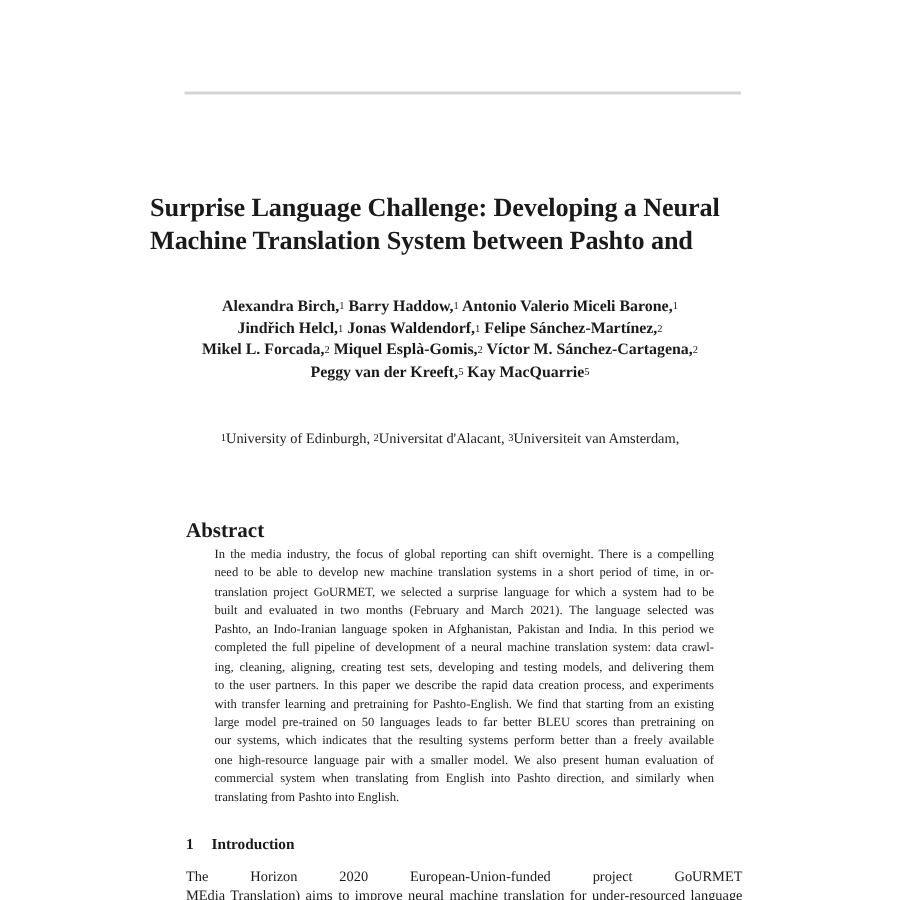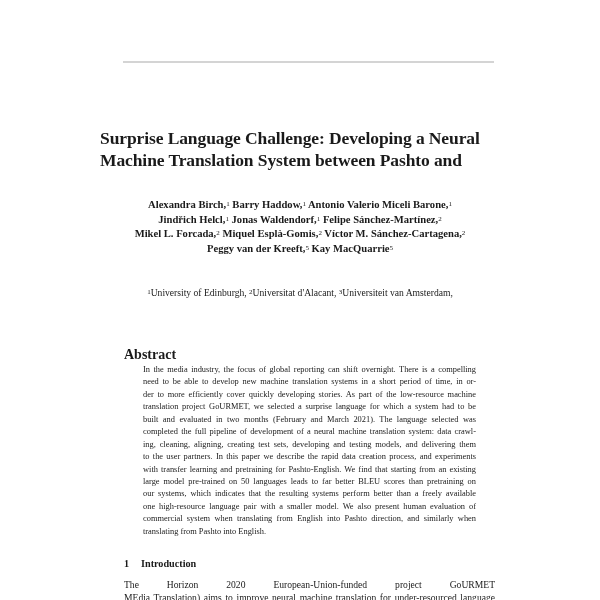--- a/index.html
+++ b/index.html
@@ -67,23 +67,23 @@
     <span><sup>2</sup><span>Universitat d'Alacant, </span></span>
     <span><sup>3</sup><span>Universiteit van Amsterdam,</span></span>
   </div>
 </div>
 
 <div class="abs-head">Abstract</div>
 
 <div class="abstract">
   <div class="ln"><span>In the media industry, the focus of global reporting can shift overnight. There is a compelling</span></div>
   <div class="ln"><span>need to be able to develop new machine translation systems in a short period of time, in or-</span></div>
-  <div class="ln"><span>der to more efficiently cover quickly developing stories. As part of the low-resource machine</span></div>
   <div class="ln"><span>translation project GoURMET, we selected a surprise language for which a system had to be</span></div>
   <div class="ln"><span>built and evaluated in two months (February and March 2021). The language selected was</span></div>
+  <div class="ln"><span>Pashto, an Indo-Iranian language spoken in Afghanistan, Pakistan and India. In this period we</span></div>
   <div class="ln"><span>completed the full pipeline of development of a neural machine translation system: data crawl-</span></div>
   <div class="ln"><span>ing, cleaning, aligning, creating test sets, developing and testing models, and delivering them</span></div>
   <div class="ln"><span>to the user partners. In this paper we describe the rapid data creation process, and experiments</span></div>
   <div class="ln"><span>with transfer learning and pretraining for Pashto-English. We find that starting from an existing</span></div>
   <div class="ln"><span>large model pre-trained on 50 languages leads to far better BLEU scores than pretraining on</span></div>
   <div class="ln"><span>our systems, which indicates that the resulting systems perform better than a freely available</span></div>
   <div class="ln"><span>one high-resource language pair with a smaller model. We also present human evaluation of</span></div>
   <div class="ln"><span>commercial system when translating from English into Pashto direction, and similarly when</span></div>
   <div class="ln last"><span>translating from Pashto into English.</span></div>
 </div>

